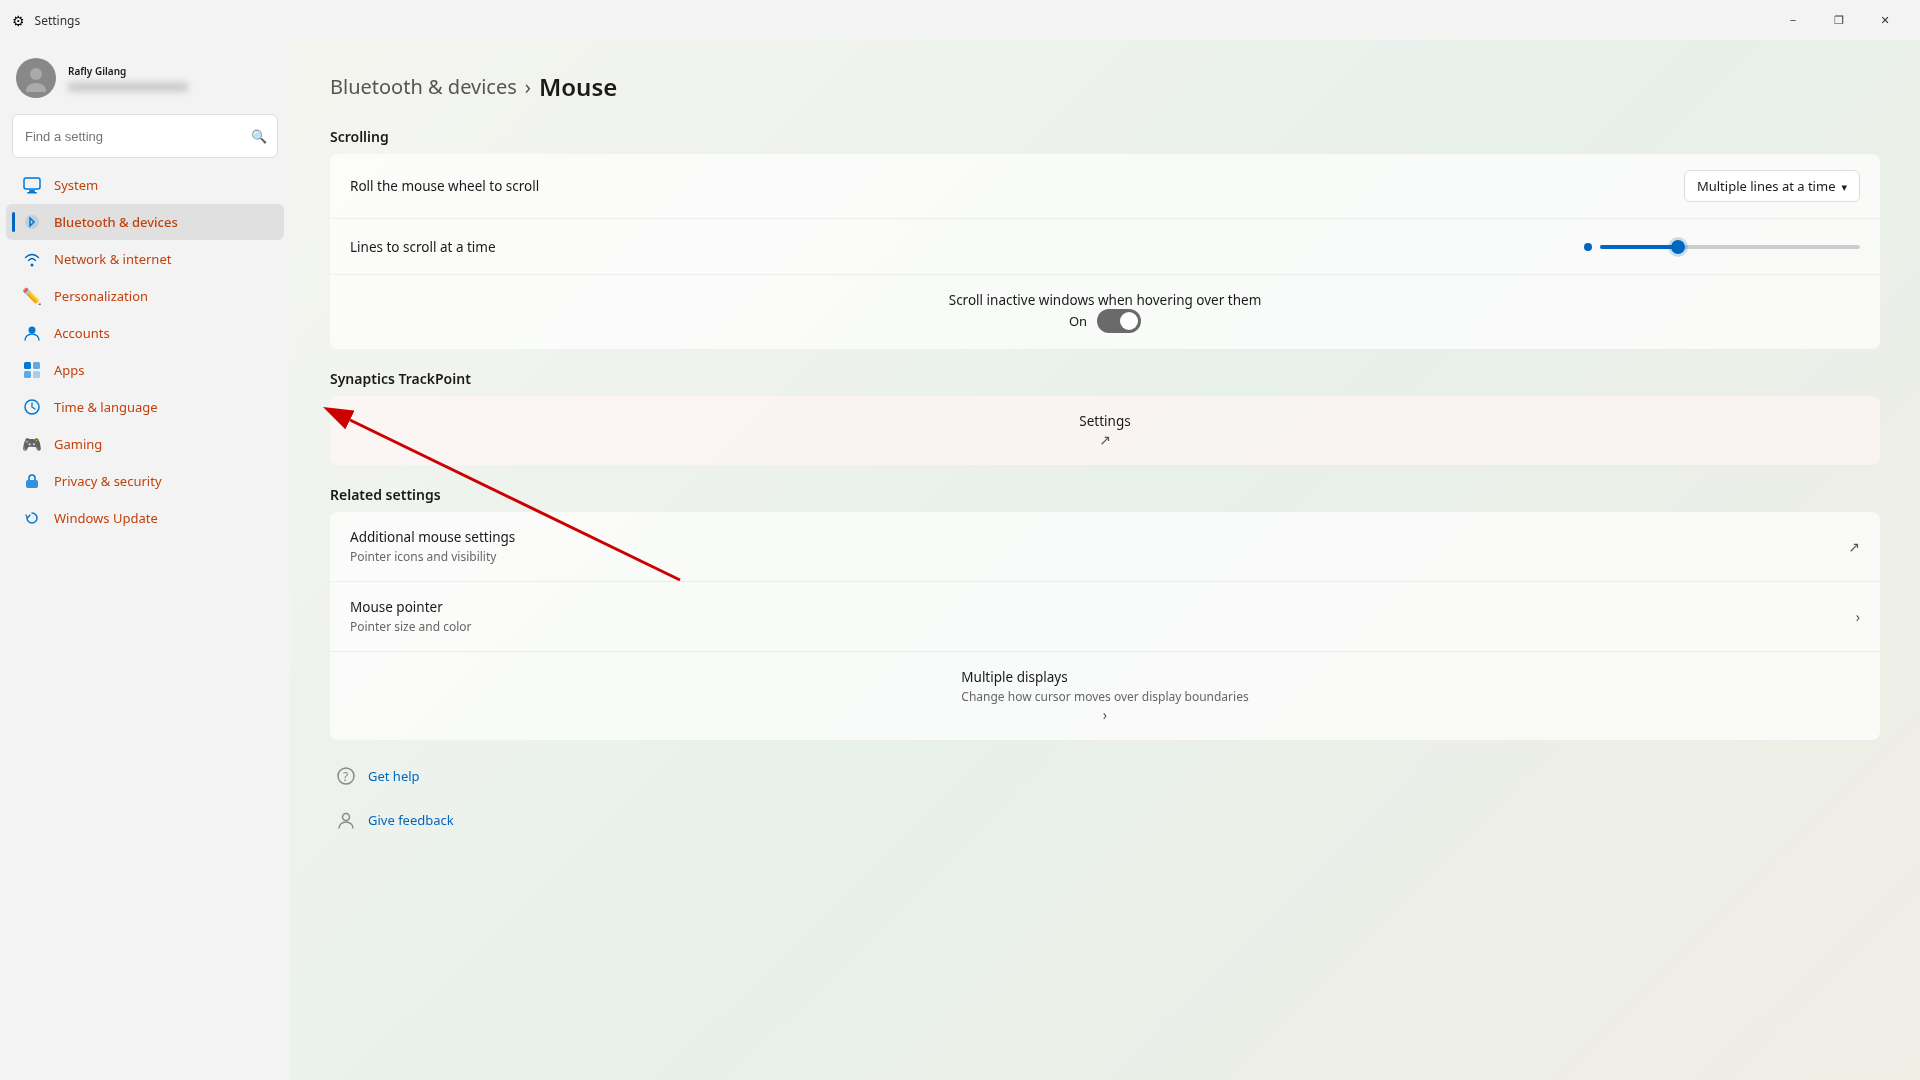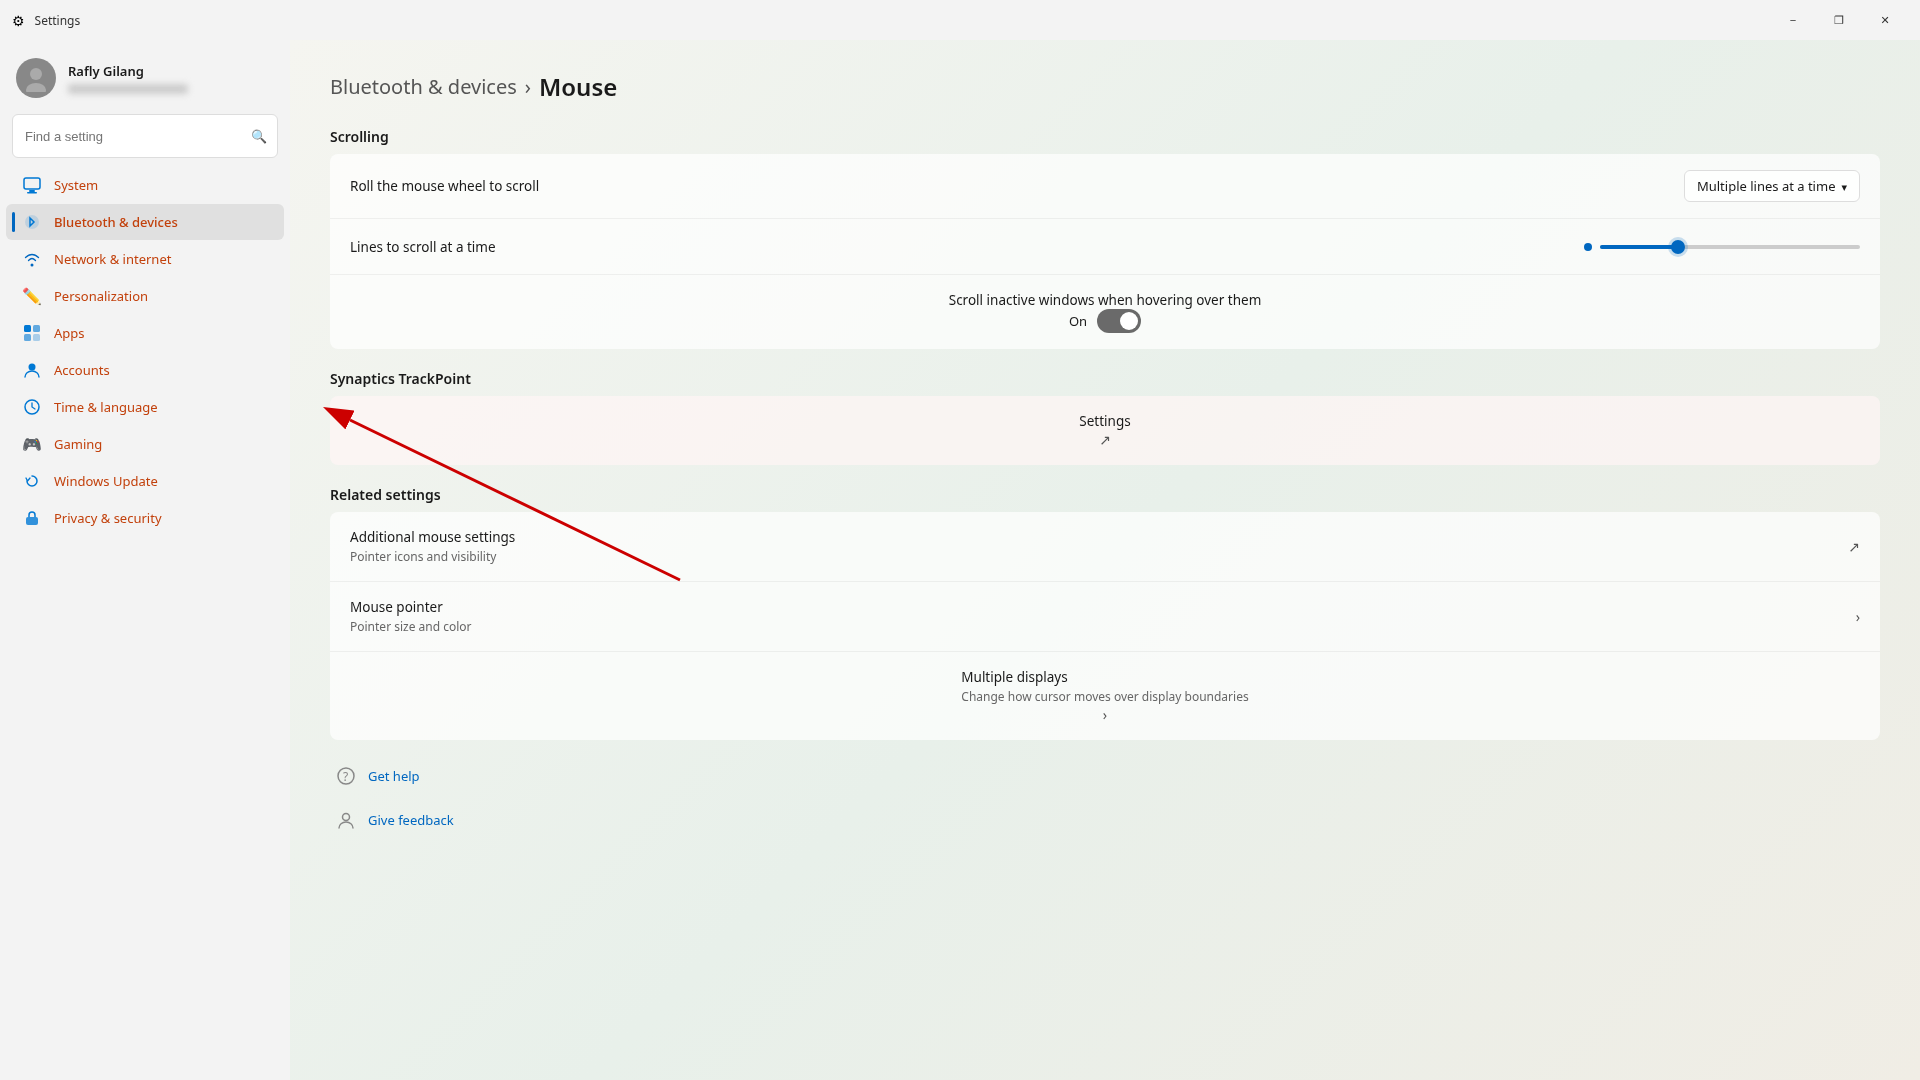--- a/index.html
+++ b/index.html
@@ -79,21 +79,21 @@
       border-radius: 50%;
       background: #888;
       display: flex;
       align-items: center;
       justify-content: center;
       color: #ccc;
       font-size: 20px;
       flex-shrink: 0;
     }
     .user-name {
-      font-size: 13px;
+      font-size: 10px;
       font-weight: 600;
       color: #1a1a1a;
     }
     .user-email-blur {
       width: 120px;
       height: 10px;
       background: #ccc;
       border-radius: 3px;
       margin-top: 4px;
       filter: blur(3px);
@@ -429,73 +429,73 @@
       </div>
 
       <div class="nav-item">
         <span class="nav-icon">✏️</span>
         <span>Personalization</span>
       </div>
 
       <div class="nav-item">
         <span class="nav-icon">
           <svg width="18" height="18" viewBox="0 0 18 18" fill="none">
+            <circle cx="9" cy="6" r="3.5" fill="#0078d4"></circle>
+            <path d="M2 16c0-3.3 3.1-6 7-6s7 2.7 7 6" stroke="#0078d4" stroke-width="1.4" stroke-linecap="round" fill="none"></path>
+          </svg>
+        </span>
+        <span>Accounts</span>
+      </div>
+
+      <div class="nav-item">
+        <span class="nav-icon">
+          <svg width="18" height="18" viewBox="0 0 18 18" fill="none">
             <rect x="1" y="1" width="7" height="7" rx="1.5" fill="#0078d4"></rect>
             <rect x="10" y="1" width="7" height="7" rx="1.5" fill="#0078d4" opacity="0.6"></rect>
             <rect x="1" y="10" width="7" height="7" rx="1.5" fill="#0078d4" opacity="0.6"></rect>
             <rect x="10" y="10" width="7" height="7" rx="1.5" fill="#0078d4" opacity="0.3"></rect>
           </svg>
         </span>
         <span>Apps</span>
       </div>
 
       <div class="nav-item">
         <span class="nav-icon">
           <svg width="18" height="18" viewBox="0 0 18 18" fill="none">
-            <circle cx="9" cy="6" r="3.5" fill="#0078d4"></circle>
-            <path d="M2 16c0-3.3 3.1-6 7-6s7 2.7 7 6" stroke="#0078d4" stroke-width="1.4" stroke-linecap="round" fill="none"></path>
-          </svg>
-        </span>
-        <span>Accounts</span>
-      </div>
-
-      <div class="nav-item">
-        <span class="nav-icon">
-          <svg width="18" height="18" viewBox="0 0 18 18" fill="none">
             <circle cx="9" cy="9" r="7" stroke="#0078d4" stroke-width="1.5" fill="none"></circle>
             <path d="M9 5v4l3 2" stroke="#0078d4" stroke-width="1.3" stroke-linecap="round"></path>
           </svg>
         </span>
         <span>Time &amp; language</span>
       </div>
 
       <div class="nav-item">
         <span class="nav-icon">🎮</span>
         <span>Gaming</span>
       </div>
 
 
       <div class="nav-item">
         <span class="nav-icon">
           <svg width="18" height="18" viewBox="0 0 18 18" fill="none">
+            <rect x="3" y="8" width="12" height="8" rx="2" fill="#0078d4" opacity="0.8"></rect>
+            <path d="M6 8V6a3 3 0 116 0v2" stroke="#0078d4" stroke-width="1.5" fill="none"></path>
+          </svg>
+        </span>
+        <span>Privacy &amp; security</span>
+      </div>
+
+      <div class="nav-item">
+        <span class="nav-icon">
+          <svg width="18" height="18" viewBox="0 0 18 18" fill="none">
             <path d="M4 9a5 5 0 005 5 5 5 0 005-5 5 5 0 00-5-5" stroke="#0078d4" stroke-width="1.5" stroke-linecap="round" fill="none"></path>
             <path d="M3 6l1.5 3L7 6" stroke="#0078d4" stroke-width="1.3" stroke-linecap="round" stroke-linejoin="round" fill="none"></path>
           </svg>
         </span>
         <span>Windows Update</span>
-      </div>
-
-      <div class="nav-item">
-        <span class="nav-icon">
-          <svg width="18" height="18" viewBox="0 0 18 18" fill="none">
-            <rect x="3" y="8" width="12" height="8" rx="2" fill="#0078d4" opacity="0.8"></rect>
-            <path d="M6 8V6a3 3 0 116 0v2" stroke="#0078d4" stroke-width="1.5" fill="none"></path>
-          </svg>
-        </span>
-        <span>Privacy &amp; security</span>
       </div>
     </nav>
   </div>
 
   <div class="content" style="position:relative;">
 
     <svg style="position:absolute;left:0;top:340px;width:420px;height:250px;pointer-events:none;z-index:10;">
       <defs>
         <marker id="arrowhead" markerWidth="10" markerHeight="7" refX="0" refY="3.5" orient="auto">
           <polygon points="0 0, 10 3.5, 0 7" fill="#cc0000"></polygon>

